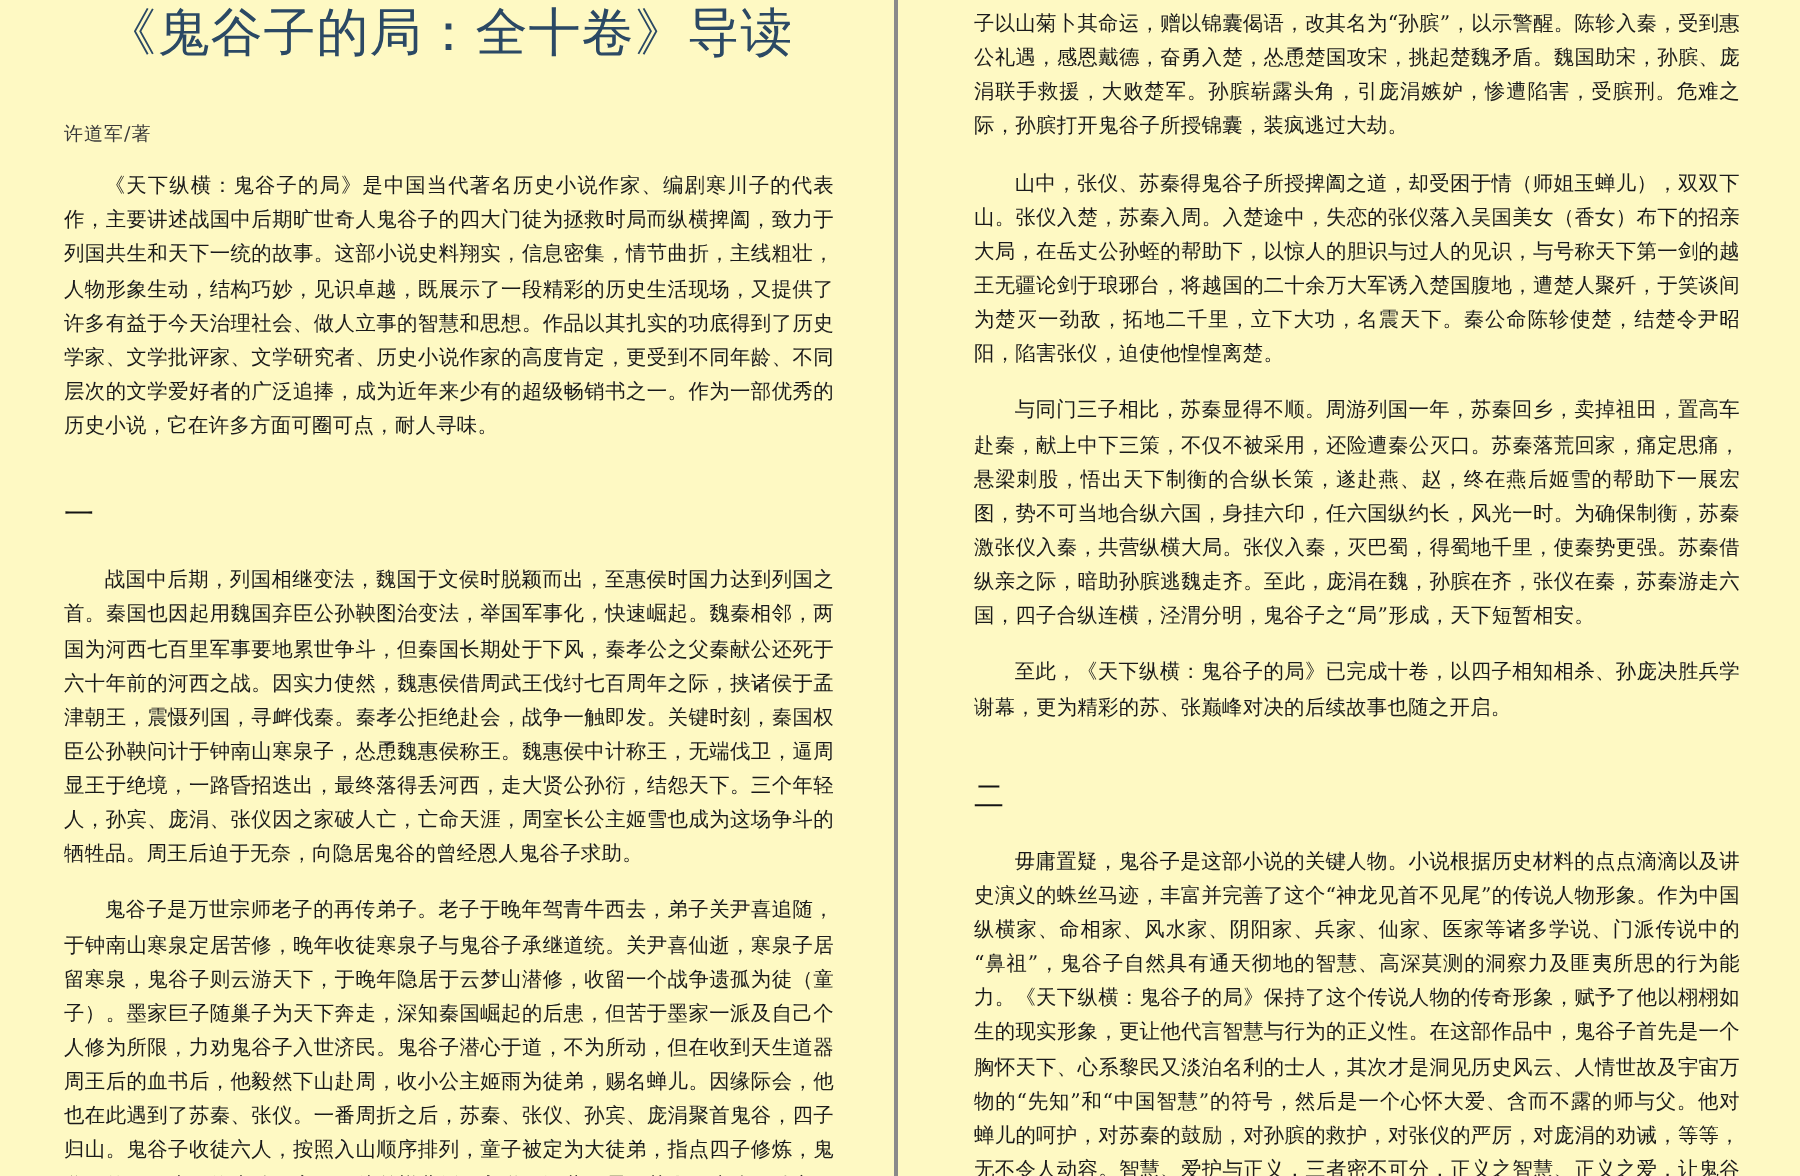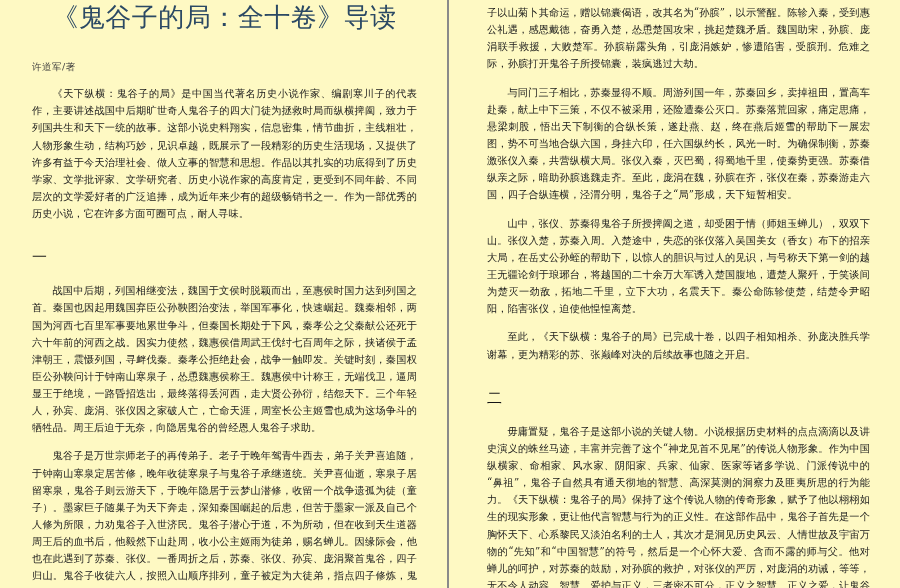--- a/index.html
+++ b/index.html
@@ -107,23 +107,23 @@
     <p class="para">鬼谷子是万世宗师老子的再传弟子。老子于晚年驾青牛西去，弟子关尹喜追随，于钟南山寒泉定居苦修，晚年收徒寒泉子与鬼谷子承继道统。关尹喜仙逝，寒泉子居留寒泉，鬼谷子则云游天下，于晚年隐居于云梦山潜修，收留一个战争遗孤为徒（童子）。墨家巨子随巢子为天下奔走，深知秦国崛起的后患，但苦于墨家一派及自己个人修为所限，力劝鬼谷子入世济民。鬼谷子潜心于道，不为所动，但在收到天生道器周王后的血书后，他毅然下山赴周，收小公主姬雨为徒弟，赐名蝉儿。因缘际会，他也在此遇到了苏秦、张仪。一番周折之后，苏秦、张仪、孙宾、庞涓聚首鬼谷，四子归山。鬼谷子收徒六人，按照入山顺序排列，童子被定为大徒弟，指点四子修炼，鬼谷子的“局”也最终由他收官。二徒弟蝉儿循医入道，深藏不露。苏秦、张仪、孙宾、庞涓则分别学习口舌之学与兵学，在山中砥砺修行，技艺日进，待机入世。</p>
 
   </div>
 
   <div class="gutter"></div>
 
   <div class="page page-right">
 
     <p class="para" style="padding-top:4px; text-indent:0;">子以山菊卜其命运，赠以锦囊偈语，改其名为“孙膑”，以示警醒。陈轸入秦，受到惠公礼遇，感恩戴德，奋勇入楚，怂恿楚国攻宋，挑起楚魏矛盾。魏国助宋，孙膑、庞涓联手救援，大败楚军。孙膑崭露头角，引庞涓嫉妒，惨遭陷害，受膑刑。危难之际，孙膑打开鬼谷子所授锦囊，装疯逃过大劫。</p>
 
+    <p class="para">山中，张仪、苏秦得鬼谷子所授捭阖之道，却受困于情（师姐玉蝉儿），双双下山。张仪入楚，苏秦入周。入楚途中，失恋的张仪落入吴国美女（香女）布下的招亲大局，在岳丈公孙蛭的帮助下，以惊人的胆识与过人的见识，与号称天下第一剑的越王无疆论剑于琅琊台，将越国的二十余万大军诱入楚国腹地，遭楚人聚歼，于笑谈间为楚灭一劲敌，拓地二千里，立下大功，名震天下。秦公命陈轸使楚，结楚令尹昭阳，陷害张仪，迫使他惶惶离楚。</p>
+
     <p class="para">与同门三子相比，苏秦显得不顺。周游列国一年，苏秦回乡，卖掉祖田，置高车赴秦，献上中下三策，不仅不被采用，还险遭秦公灭口。苏秦落荒回家，痛定思痛，悬梁刺股，悟出天下制衡的合纵长策，遂赴燕、赵，终在燕后姬雪的帮助下一展宏图，势不可当地合纵六国，身挂六印，任六国纵约长，风光一时。为确保制衡，苏秦激张仪入秦，共营纵横大局。张仪入秦，灭巴蜀，得蜀地千里，使秦势更强。苏秦借纵亲之际，暗助孙膑逃魏走齐。至此，庞涓在魏，孙膑在齐，张仪在秦，苏秦游走六国，四子合纵连横，泾渭分明，鬼谷子之“局”形成，天下短暂相安。</p>
-
-    <p class="para">山中，张仪、苏秦得鬼谷子所授捭阖之道，却受困于情（师姐玉蝉儿），双双下山。张仪入楚，苏秦入周。入楚途中，失恋的张仪落入吴国美女（香女）布下的招亲大局，在岳丈公孙蛭的帮助下，以惊人的胆识与过人的见识，与号称天下第一剑的越王无疆论剑于琅琊台，将越国的二十余万大军诱入楚国腹地，遭楚人聚歼，于笑谈间为楚灭一劲敌，拓地二千里，立下大功，名震天下。秦公命陈轸使楚，结楚令尹昭阳，陷害张仪，迫使他惶惶离楚。</p>
 
 
     <p class="para">至此，《天下纵横：鬼谷子的局》已完成十卷，以四子相知相杀、孙庞决胜兵学谢幕，更为精彩的苏、张巅峰对决的后续故事也随之开启。</p>
 
     <div class="section-mark">二</div>
 
     <p class="para first-after-head">毋庸置疑，鬼谷子是这部小说的关键人物。小说根据历史材料的点点滴滴以及讲史演义的蛛丝马迹，丰富并完善了这个“神龙见首不见尾”的传说人物形象。作为中国纵横家、命相家、风水家、阴阳家、兵家、仙家、医家等诸多学说、门派传说中的“鼻祖”，鬼谷子自然具有通天彻地的智慧、高深莫测的洞察力及匪夷所思的行为能力。《天下纵横：鬼谷子的局》保持了这个传说人物的传奇形象，赋予了他以栩栩如生的现实形象，更让他代言智慧与行为的正义性。在这部作品中，鬼谷子首先是一个胸怀天下、心系黎民又淡泊名利的士人，其次才是洞见历史风云、人情世故及宇宙万物的“先知”和“中国智慧”的符号，然后是一个心怀大爱、含而不露的师与父。他对蝉儿的呵护，对苏秦的鼓励，对孙膑的救护，对张仪的严厉，对庞涓的劝诫，等等，无不令人动容。智慧、爱护与正义，三者密不可分，正义之智慧、正义之爱，让鬼谷子可亲可敬。</p>
 
   </div>
 

